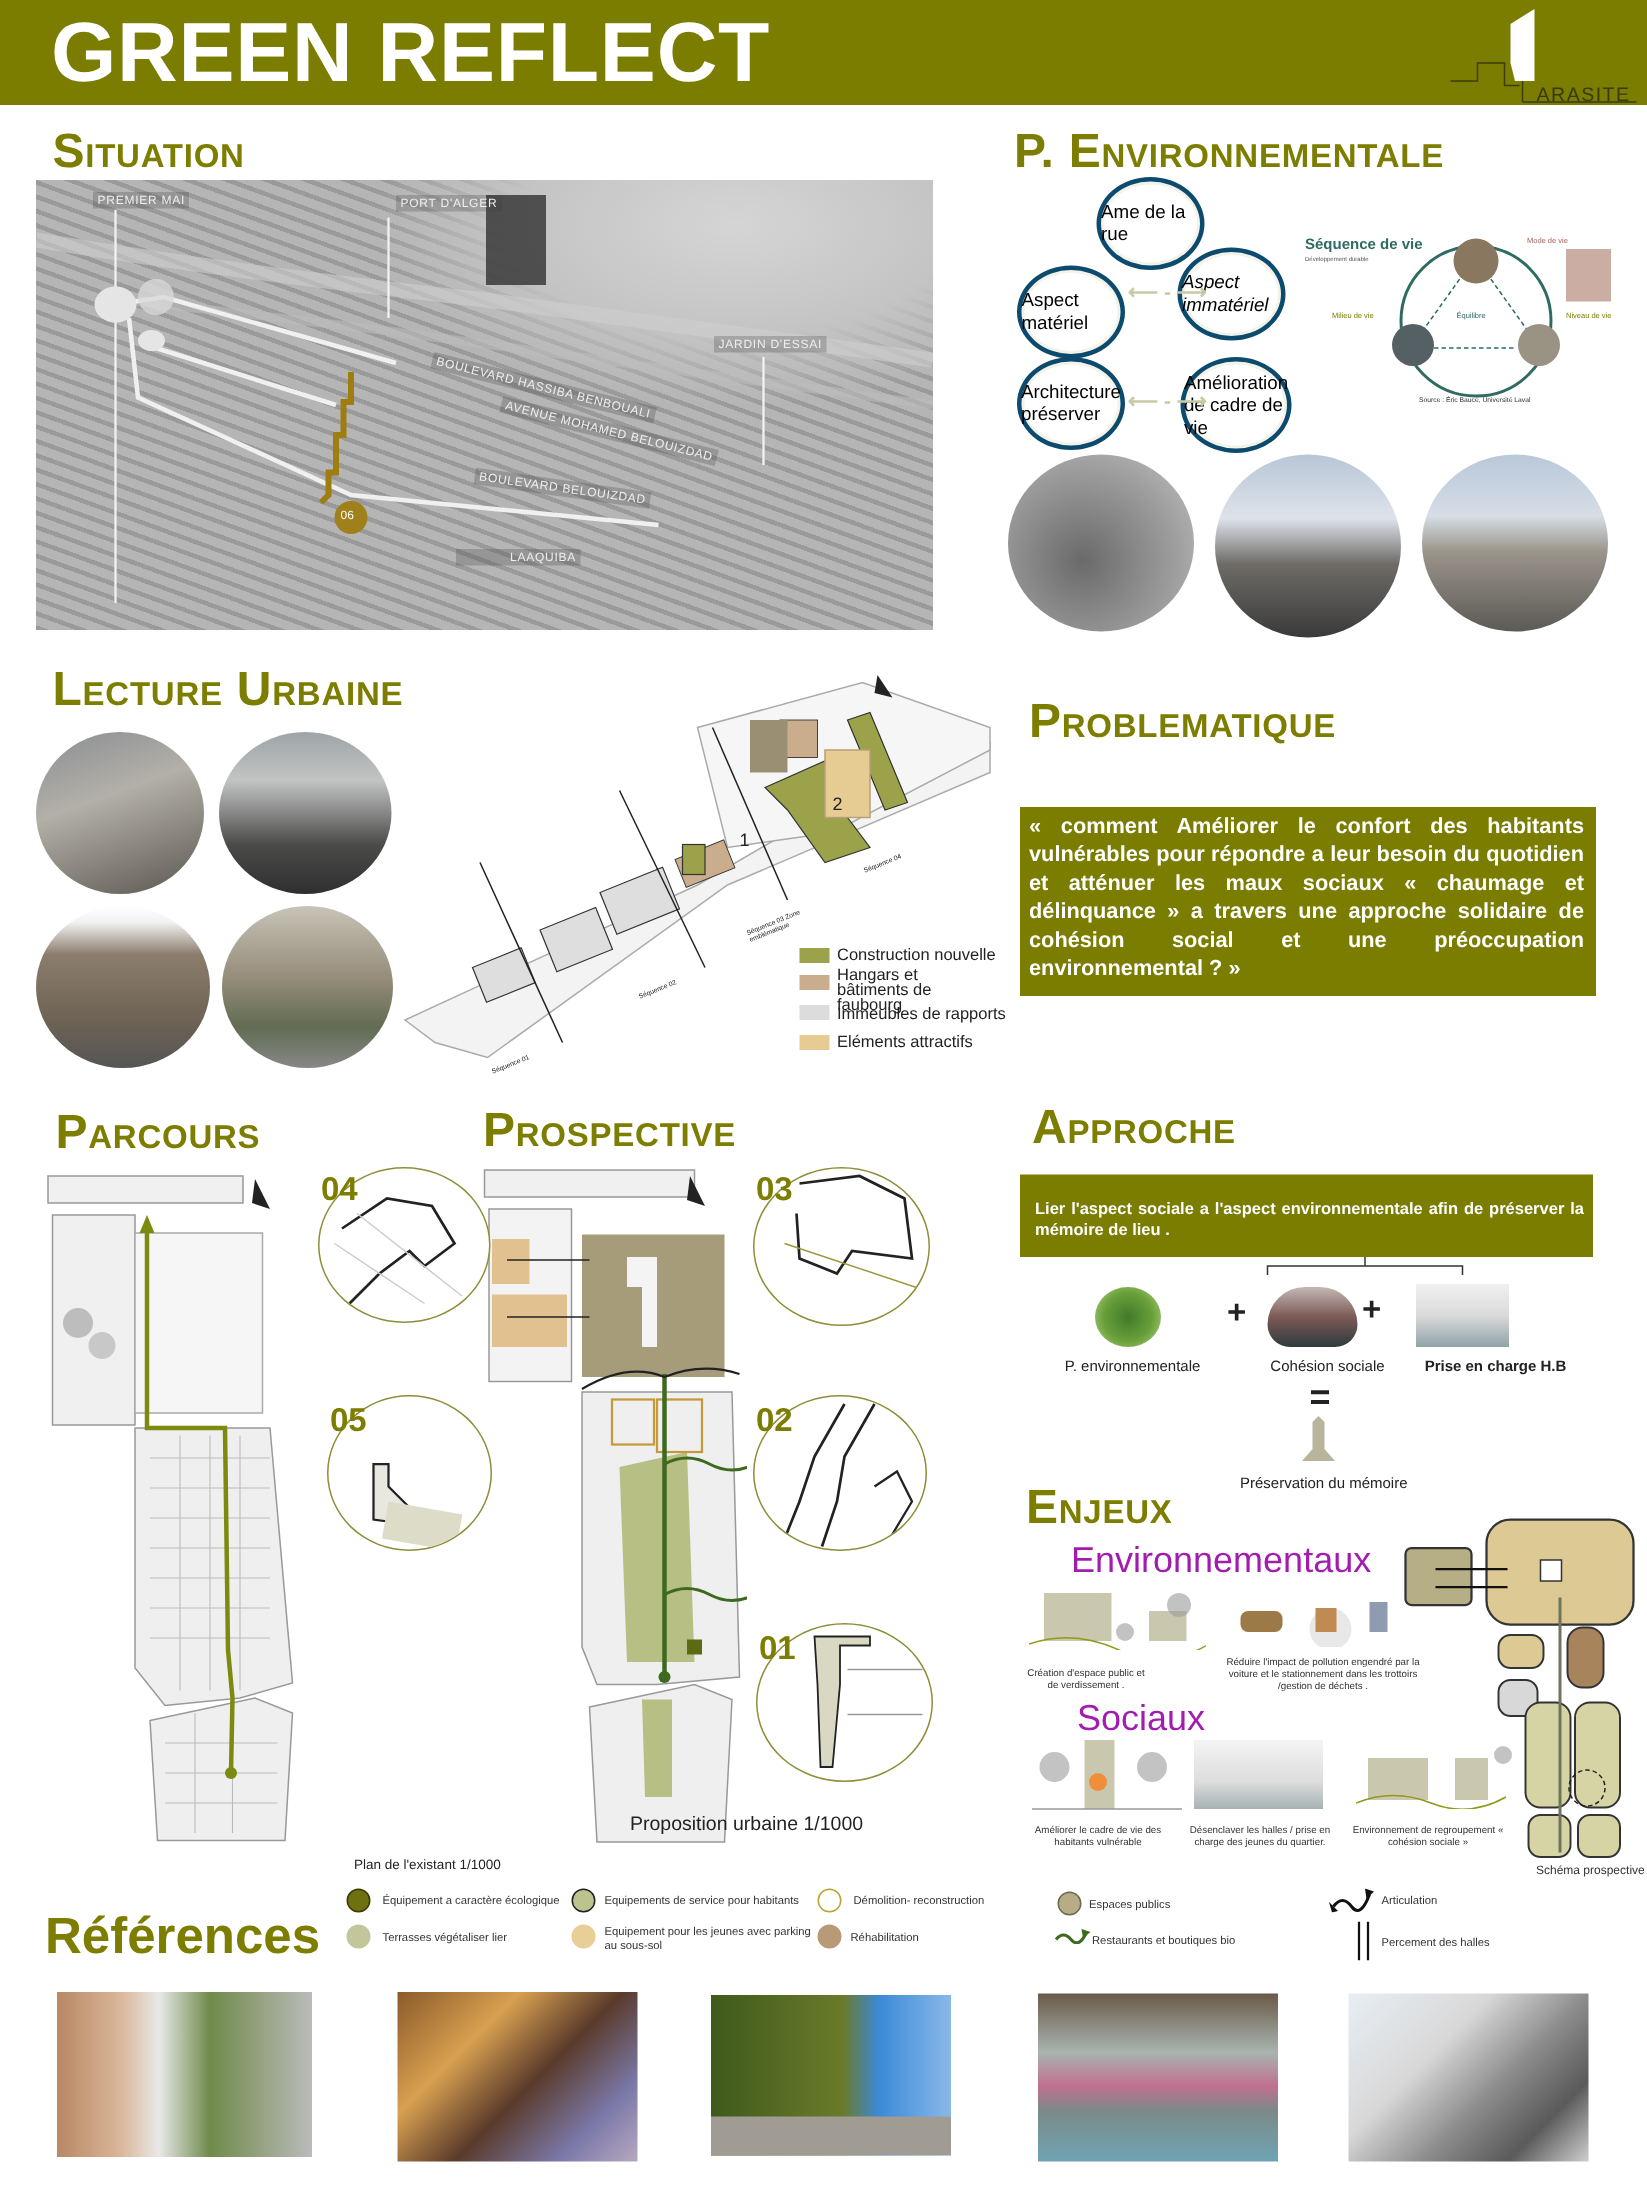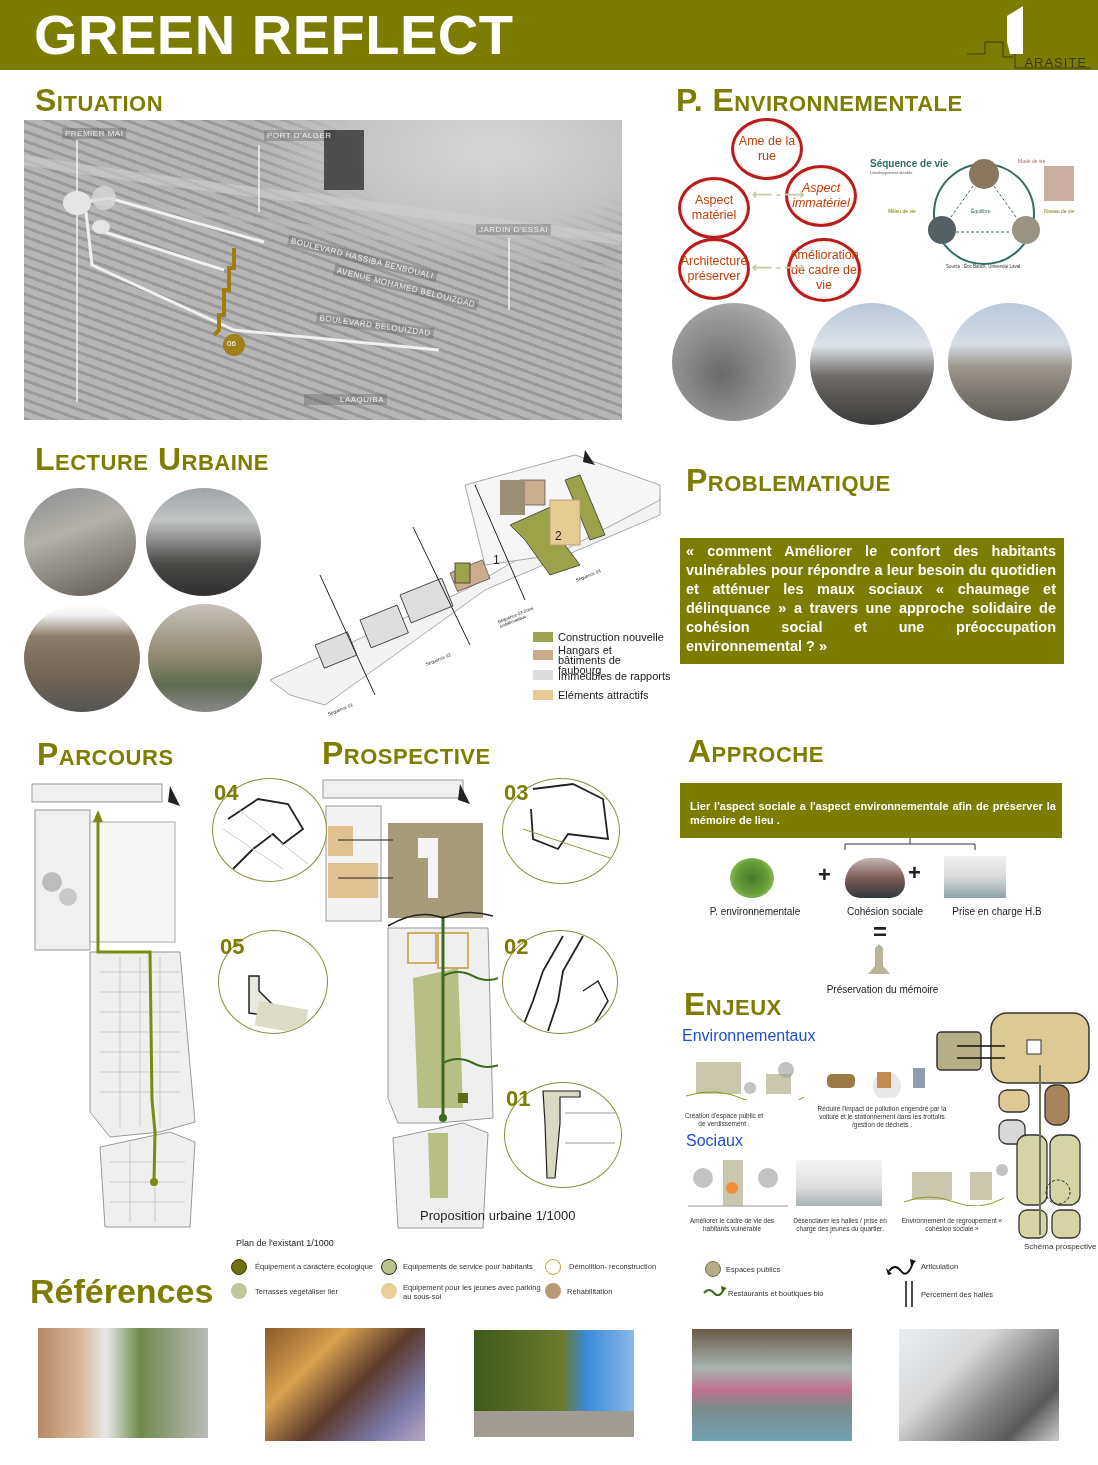--- a/index.html
+++ b/index.html
@@ -10,28 +10,28 @@
   .main-title { left: 34px; top: 4px; font-family: "Liberation Sans", sans-serif; font-weight: bold; font-size: 56px; color: #fff; letter-spacing: 0.5px; line-height: 62px; }
   .logo { left: 965px; top: 2px; width: 128px; height: 68px; }
   .logo-text { position: absolute; right: 6px; bottom: 0px; font-size: 13px; color: #3a3a10; letter-spacing: 1px; }
   .sec-title { font-weight: bold; color: #7d7d00; font-size: 32px; line-height: 36px; font-variant: small-caps; letter-spacing: 0.5px; }
   .map-bg { left: 24px; top: 120px; width: 598px; height: 300px;
     background:
       radial-gradient(ellipse 240px 120px at 78% 10%, #d5d5d5 0%, #c4c4c4 60%, transparent 100%),
       repeating-linear-gradient(20deg, #9a9a9a 0 3px, #b5b5b5 3px 9px),
       #a8a8a8; }
   .map-label { position: absolute; font-size: 8px; color: #eee; letter-spacing: 0.5px; background: rgba(60,60,60,0.25); padding: 1px 3px; }
-  .circle-node { position: absolute; width: 72px; height: 62px; border-radius: 50%; border: 3px solid #b91c1c; box-shadow: 0 0 0 2px #f3f3ea inset; display: flex; align-items: center; justify-content: center; text-align: center; font-size: 12.5px; line-height: 15px; color: #c2410c; background: #fff; }
+  .circle-node { position: absolute; width: 72px; height: 62px; border-radius: 50%; border: 3px solid #0c4a6e; box-shadow: 0 0 0 2px #f3f3ea inset; display: flex; align-items: center; justify-content: center; font-size: 12.5px; line-height: 15px; color: #000000; background: #fff; }
   .arrow-dash { position: absolute; color: #c9c9a6; font-size: 14px; font-weight: bold; }
   .round-photo { position: absolute; border-radius: 50%; overflow: hidden; }
   .problem-box { left: 680px; top: 538px; width: 384px; height: 126px; background: #7a7d00; color: #fff; font-weight: bold; font-size: 14.5px; line-height: 19px; padding: 4px 8px 0 6px; text-align: justify; }
   .approche-box { left: 680px; top: 783px; width: 382px; height: 55px; background: #7a7d00; color: #fff; font-weight: bold; font-size: 11px; line-height: 14px; padding: 16px 6px 0 10px; text-align: justify; }
   .small-caption { position: absolute; font-size: 10px; color: #222; text-align: center; }
   .tiny-caption { position: absolute; font-size: 6.5px; color: #333; text-align: center; line-height: 8px; }
-  .sub-title { position: absolute; color: #1d4ed8; font-size: 16px; }
+  .sub-title { position: absolute; color: #a21caf; font-size: 24px; margin-left: 32px; }
   .legend-swatch { position: absolute; width: 20px; height: 10px; }
   .legend-text { position: absolute; font-size: 11px; color: #222; line-height: 10px; }
   .dot { position: absolute; width: 16px; height: 16px; border-radius: 50%; }
   .leg-label { position: absolute; font-size: 7.5px; color: #333; line-height: 9px; }
   .ref-img { position: absolute; overflow: hidden; }
   .zoom-circle { position: absolute; border-radius: 50%; border: 1.5px solid #8e8e3a; background: #fff; overflow: hidden; }
   .zoom-num { position: absolute; font-weight: bold; font-size: 22px; color: #7d7d00; }
 </style>
 </head>
 <body>
@@ -65,21 +65,21 @@
     <ellipse cx="80" cy="78" rx="12" ry="12" fill="#d8d8d8" opacity="0.8"></ellipse>
     <rect x="300" y="10" width="40" height="60" fill="#3a3a3a" opacity="0.85"></rect>
     <circle cx="210" cy="225" r="11" fill="#a0801a"></circle>
   </svg>
   <span class="map-label" style="left:38px; top:8px;">PREMIER MAI</span>
   <span class="map-label" style="left:240px; top:10px;">PORT D'ALGER</span>
   <span class="map-label" style="left:452px; top:104px;">JARDIN D'ESSAI</span>
   <span class="map-label" style="left:262px; top:133px; transform:rotate(14deg);">BOULEVARD HASSIBA BENBOUALI</span>
   <span class="map-label" style="left:308px; top:162px; transform:rotate(14deg);">AVENUE MOHAMED BELOUIZDAD</span>
   <span class="map-label" style="left:292px; top:200px; transform:rotate(8deg);">BOULEVARD BELOUIZDAD</span>
-  <span class="map-label" style="left:280px; top:274px;padding-left:36px;">LAAQUIBA</span>
+  <span class="map-label" style="left:280px; top:246px;padding-left:36px;">LAAQUIBA</span>
   <span class="abs" style="left:203px; top:219px; font-size:8px; color:#fff;">06</span>
 </div>
 
 <div class="abs sec-title" style="left:676px; top:82px;">P. Environnementale</div>
 <div class="circle-node" style="left:731px; top:118px;">Ame de la rue</div>
 <div class="circle-node" style="left:678px; top:177px;">Aspect matériel</div>
 <div class="circle-node" style="left:785px; top:165px;font-style:italic;">Aspect immatériel</div>
 <div class="circle-node" style="left:678px; top:238px;">Architecture préserver</div>
 <div class="circle-node" style="left:787px; top:238px; width:74px; height:64px;">Amélioration de cadre de vie</div>
 <span class="arrow-dash" style="left:752px; top:186px;">⟵ - ⟶</span>
@@ -255,21 +255,21 @@
   <polyline points="5,12 5,6 135,6 135,12" stroke="#333" fill="none" stroke-width="1"></polyline>
     <line x1="70" y1="0" x2="70" y2="6" stroke="#333"></line>
 </svg>
 <div class="round-photo" style="left:730px; top:858px; width:44px; height:40px; background:radial-gradient(circle, #3f7a2a 0%, #6aa03a 55%, #b7d88a 100%);"></div>
 <span class="abs" style="left:818px; top:862px; font-size:22px; font-weight:bold;">+</span>
 <div class="abs" style="left:845px; top:858px; width:60px; height:40px; border-radius:30px 30px 18px 18px; background:linear-gradient(180deg, #c4b8b4 0%, #7c5a56 50%, #2f3a3e 100%);"></div>
 <span class="abs" style="left:908px; top:860px; font-size:22px; font-weight:bold;">+</span>
 <div class="abs" style="left:944px; top:856px; width:62px; height:42px; background:linear-gradient(180deg, #f0f0f0 0%, #dadada 50%, #8fa3a8 100%);"></div>
 <div class="small-caption" style="left:700px; top:906px; width:110px;">P. environnementale</div>
 <div class="small-caption" style="left:830px; top:906px; width:110px;">Cohésion sociale</div>
-<div class="small-caption" style="left:942px; top:906px; width:110px;">Prise en charge H.B</div>
+<div class="small-caption" style="left:942px; top:906px; width:110px;font-weight:bold;">Prise en charge H.B</div>
 <span class="abs" style="left:873px; top:918px; font-size:24px; font-weight:bold;">=</span>
 <svg class="abs" style="left:866px; top:944px;" width="26" height="32">
   <polygon points="9,4 13,0 17,4 17,22 24,30 2,30 9,22" fill="#b9b49c"></polygon>
 </svg>
 <div class="small-caption" style="left:810px; top:984px; width:145px;">Préservation du mémoire</div>
 
 <div class="abs sec-title" style="left:684px; top:986px;">Enjeux</div>
 <div class="sub-title" style="left:682px; top:1027px;">Environnementaux</div>
 <div class="abs" style="left:686px; top:1058px; width:118px; height:42px;">
   <svg width="118" height="42">

